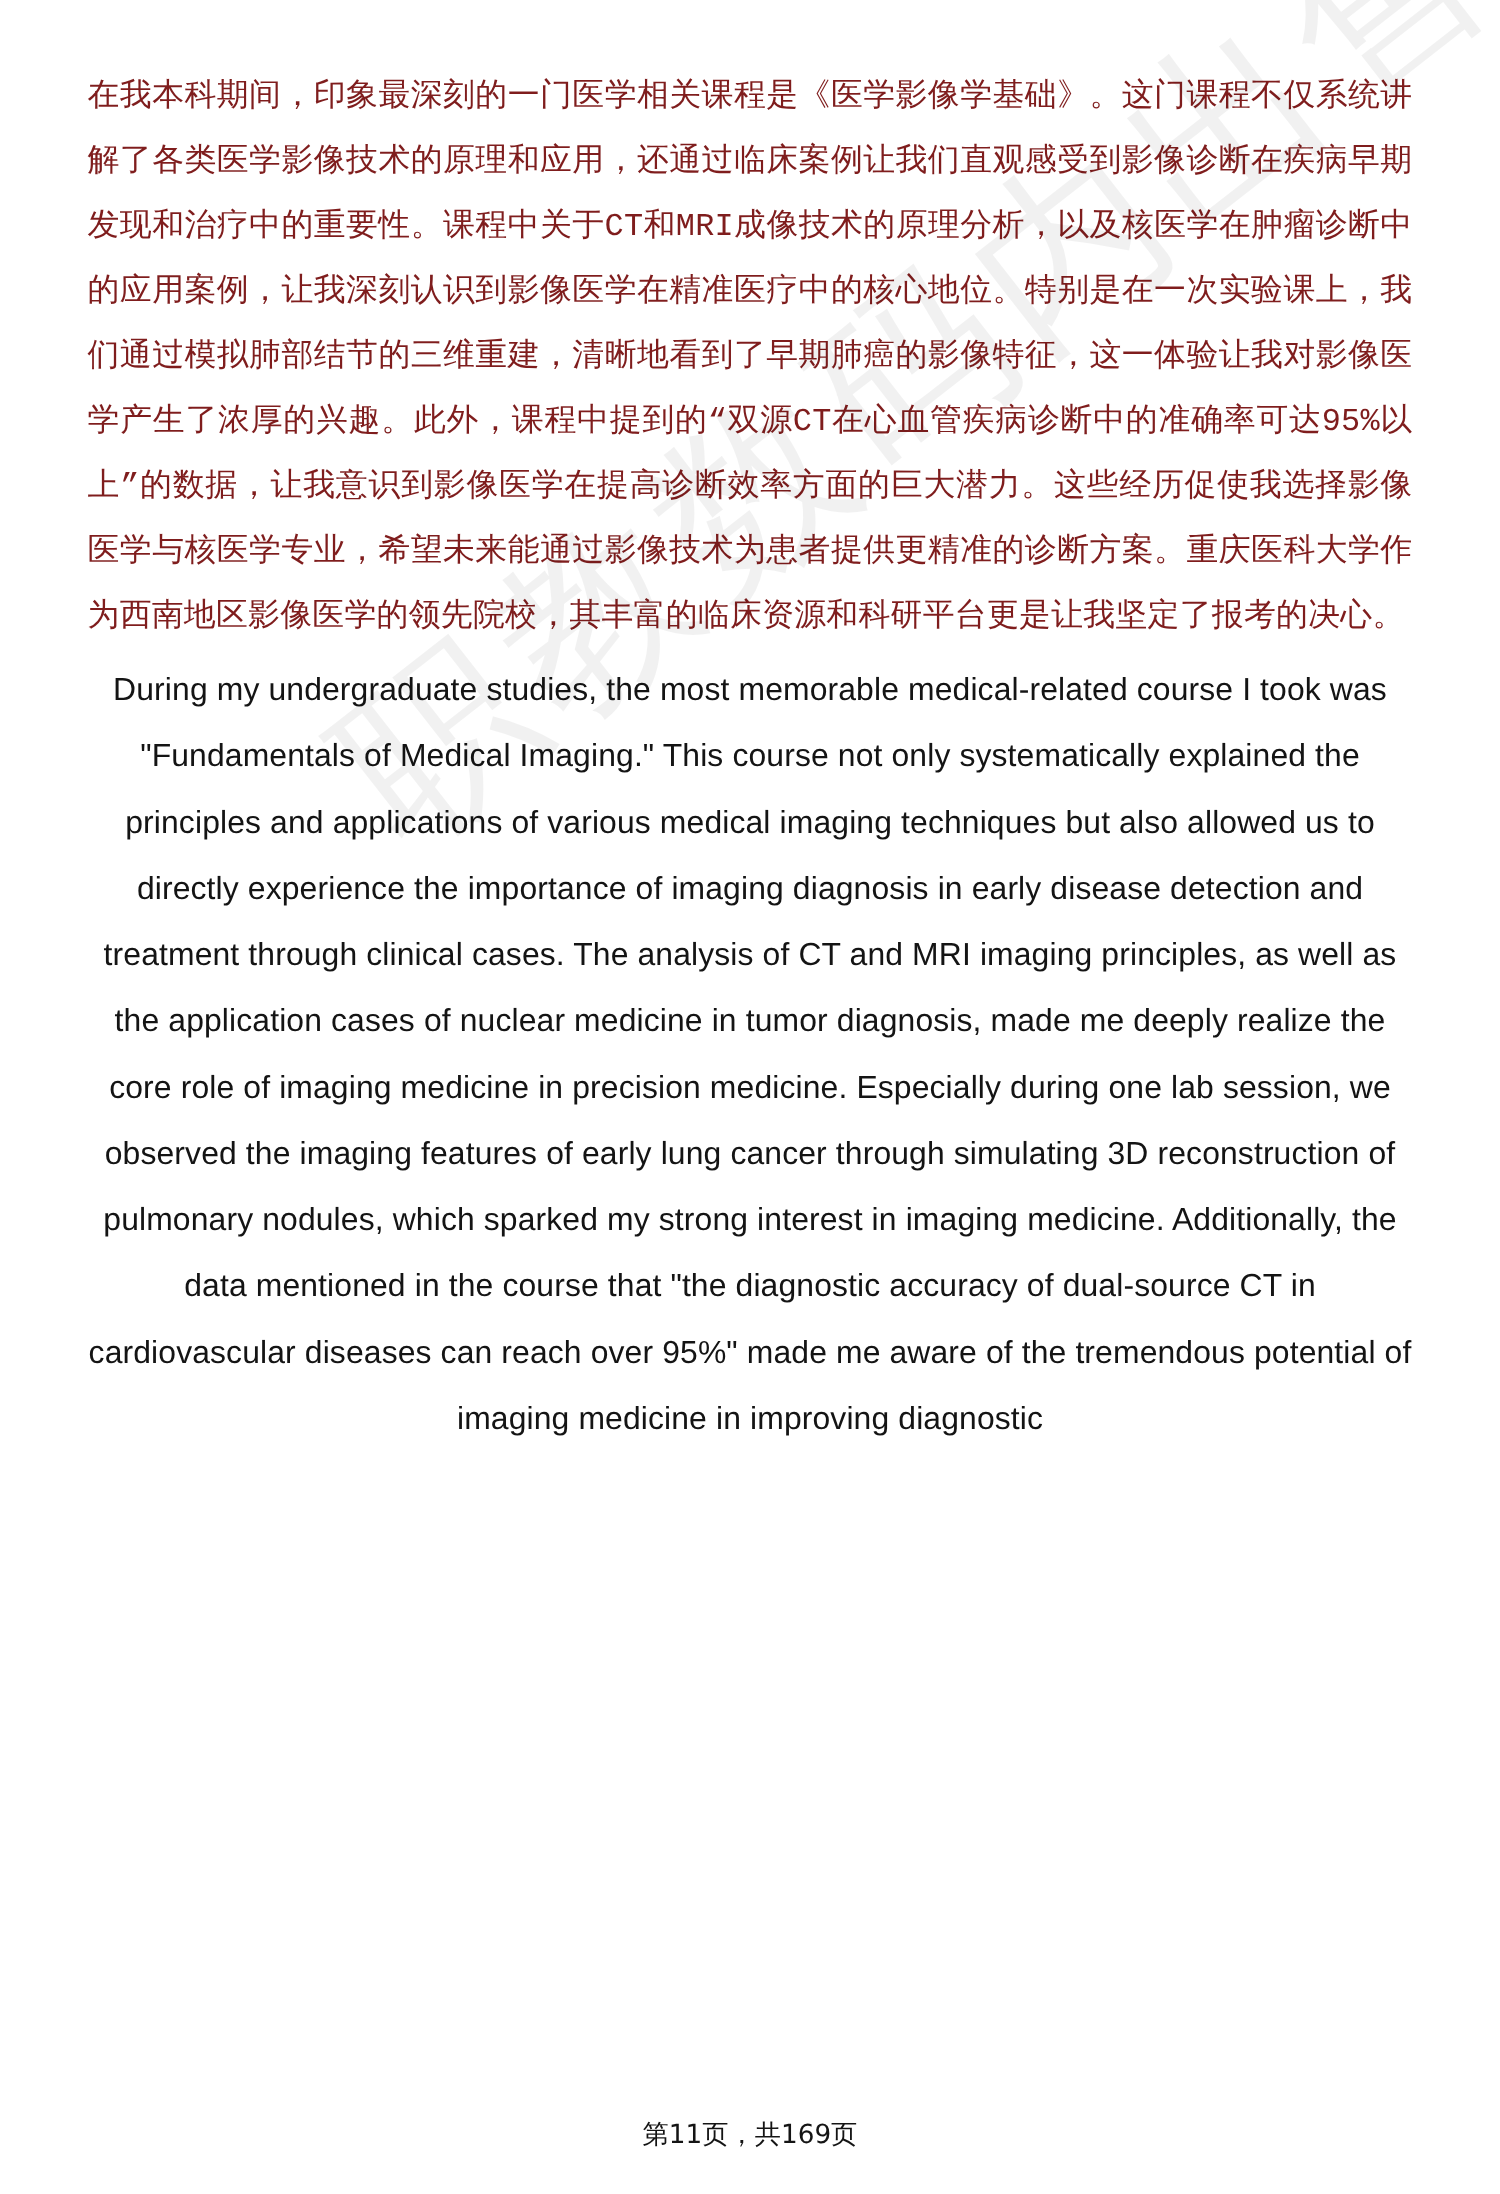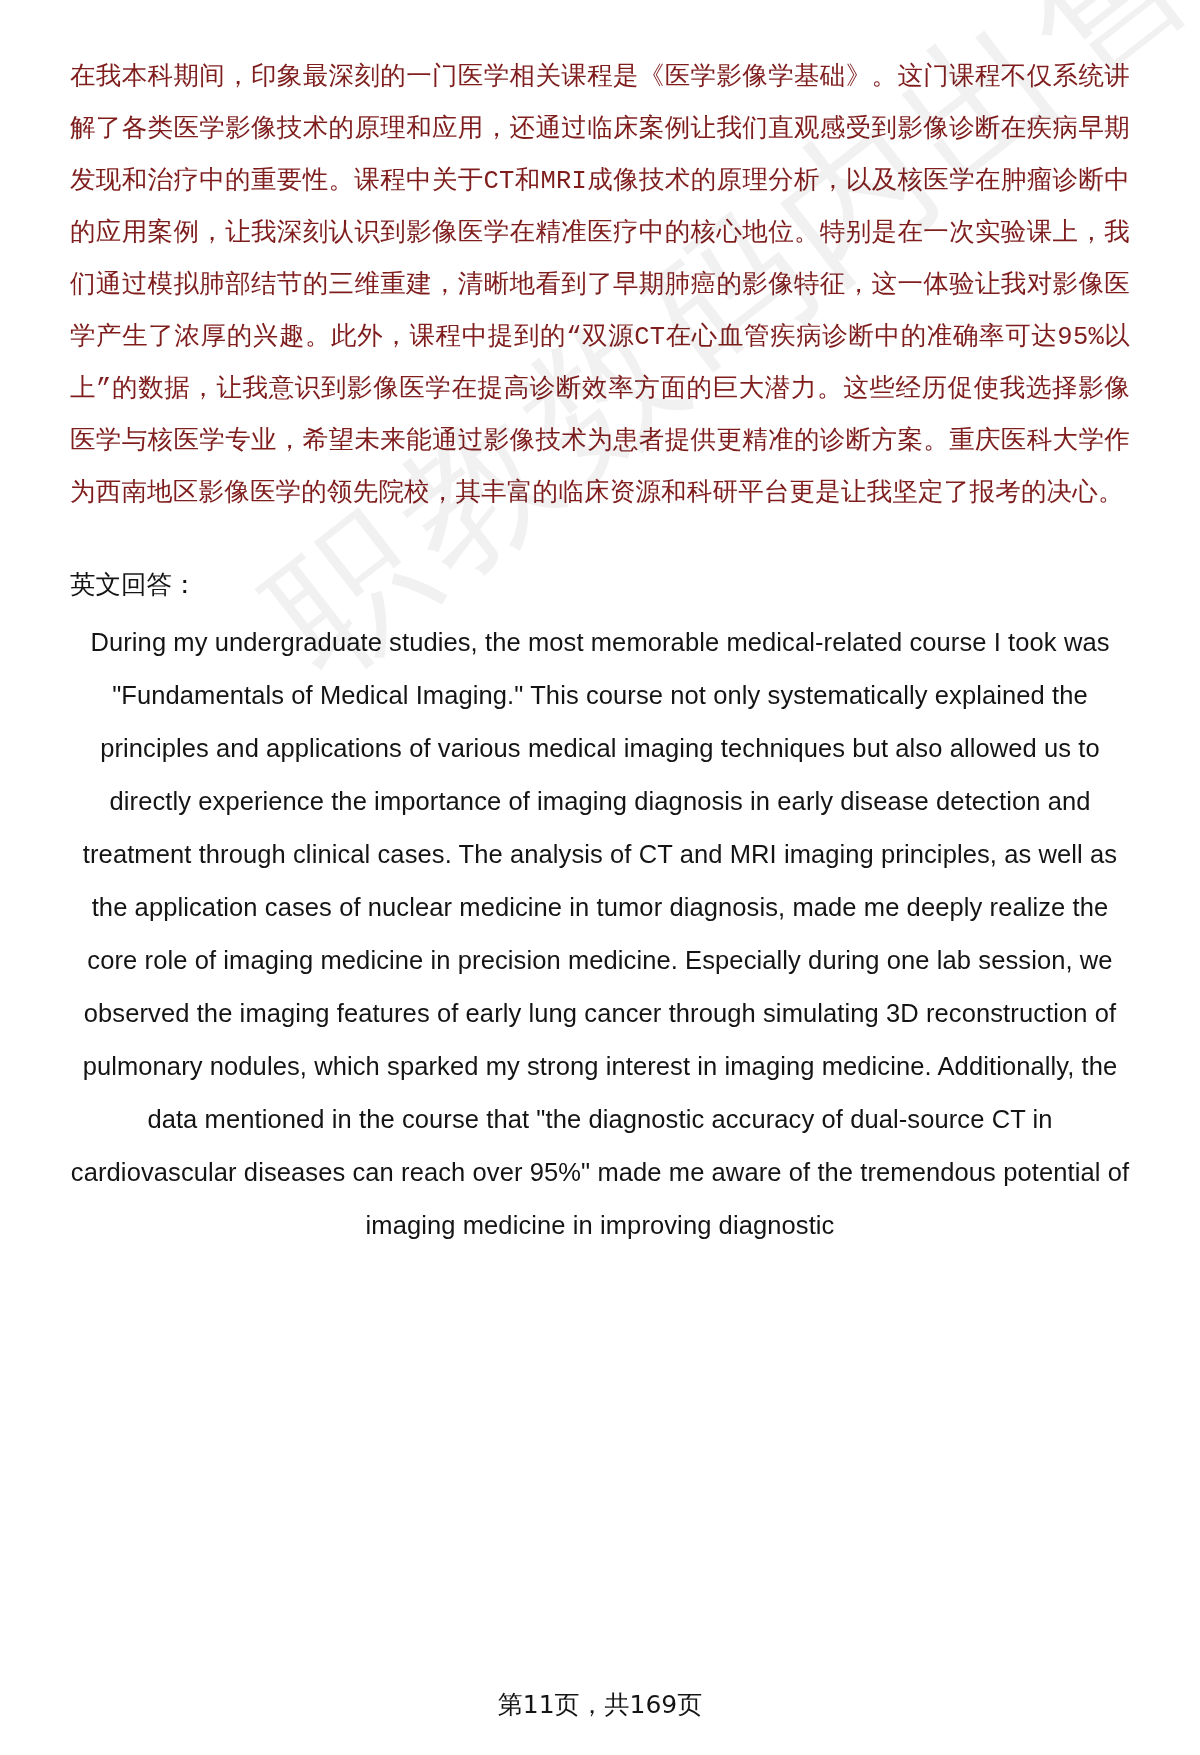--- a/index.html
+++ b/index.html
@@ -74,32 +74,31 @@
     color: #141414;
     letter-spacing: 0.1px;
   }
   .footer {
     position: absolute;
     left: 0;
     right: 0;
     bottom: 34px;
     text-align: center;
     font-family: "DejaVu Sans", sans-serif;
-    font-size: 25px;
+    font-size: 21px;
     color: #141414;
     z-index: 3;
   }
 </style>
 </head>
 <body>
 
 <div class="page">
   <div class="content">
     <p class="cn">在我本科期间，印象最深刻的一门医学相关课程是《医学影像学基础》。这门课程不仅系统讲解了各类医学影像技术的原理和应用，还通过临床案例让我们直观感受到影像诊断在疾病早期发现和治疗中的重要性。课程中关于CT和MRI成像技术的原理分析，以及核医学在肿瘤诊断中的应用案例，让我深刻认识到影像医学在精准医疗中的核心地位。特别是在一次实验课上，我们通过模拟肺部结节的三维重建，清晰地看到了早期肺癌的影像特征，这一体验让我对影像医学产生了浓厚的兴趣。此外，课程中提到的“双源CT在心血管疾病诊断中的准确率可达95%以上”的数据，让我意识到影像医学在提高诊断效率方面的巨大潜力。这些经历促使我选择影像医学与核医学专业，希望未来能通过影像技术为患者提供更精准的诊断方案。重庆医科大学作为西南地区影像医学的领先院校，其丰富的临床资源和科研平台更是让我坚定了报考的决心。</p>
-    <p class="label">英文回答：</p>
     <p class="en">During my undergraduate studies, the most memorable medical-related course I took was "Fundamentals of Medical Imaging." This course not only systematically explained the principles and applications of various medical imaging techniques but also allowed us to directly experience the importance of imaging diagnosis in early disease detection and treatment through clinical cases. The analysis of CT and MRI imaging principles, as well as the application cases of nuclear medicine in tumor diagnosis, made me deeply realize the core role of imaging medicine in precision medicine. Especially during one lab session, we observed the imaging features of early lung cancer through simulating 3D reconstruction of pulmonary nodules, which sparked my strong interest in imaging medicine. Additionally, the data mentioned in the course that "the diagnostic accuracy of dual-source CT in cardiovascular diseases can reach over 95%" made me aware of the tremendous potential of imaging medicine in improving diagnostic</p>
   </div>
 </div>
 
 <div class="watermark">
   <span>职教数码内出售</span>
 </div>
 
 <div class="footer">第11页，共169页</div>
 

